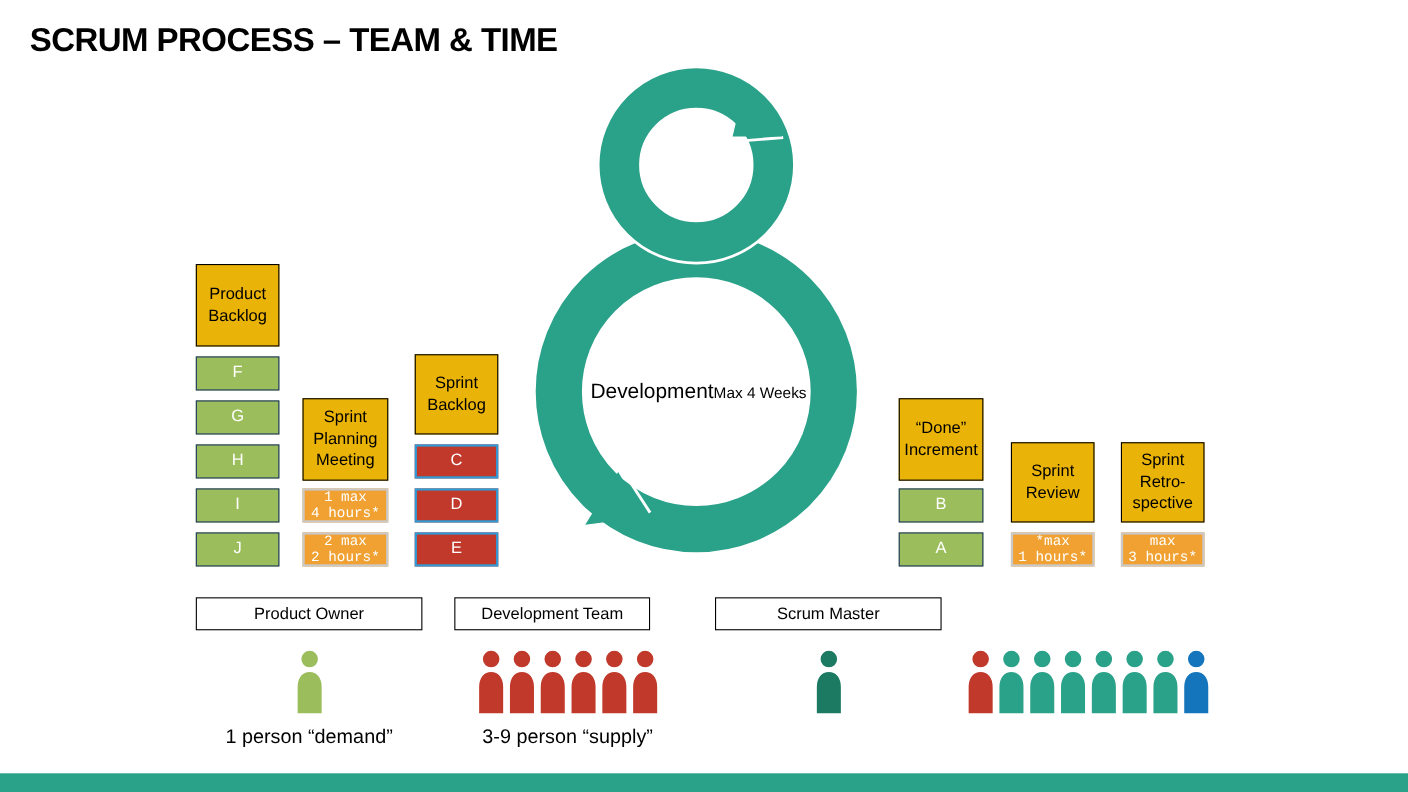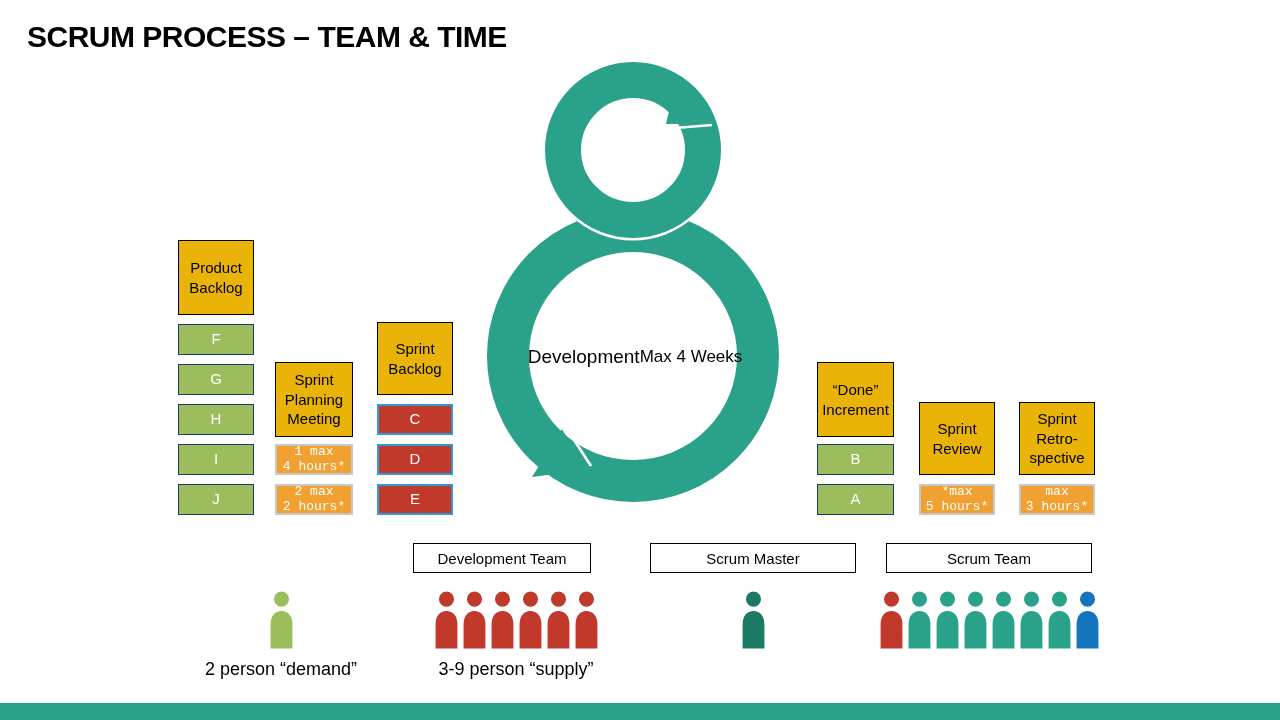--- a/index.html
+++ b/index.html
@@ -23,21 +23,21 @@
   
   #loop{left:470px;top:50px;}
   .ring{fill:none;stroke:var(--teal);}
   .ring-outline{fill:none;stroke:#fff;}
   .arrow{fill:var(--teal);}
   .cut{stroke:#fff;stroke-width:2.6;fill:none;}
 
   #daily-text{left:583px;top:116px;width:100px;height:70px;font-size:14.5px;line-height:1.2;}
   #dev-text{left:525px;top:332px;width:220px;height:50px;flex-direction:row;}
   #dev-title{font-size:19px;}
-  #dev-sub{font-size:17px;}
+  #dev-sub{font-size:14px;}
 
   
   .role-label{height:30px;background:#fff;border:1.6px solid #000;font-size:15px;}
 
   .people-row{top:585px;height:66px;display:flex;align-items:flex-end;justify-content:center;}
   .person{width:33px;height:62px;margin:0 -2.5px;position:relative;flex:0 0 auto;}
 
   .caption{top:656px;height:26px;font-size:18px;}
 
   #footer-bar{left:0;top:703px;width:1280px;height:17px;background:var(--footer_bar);}
@@ -96,31 +96,31 @@
   <div class="abs item red center" style="left:377px;top:484px;width:76px;height:31px">E</div>
 
   <div class="abs wbox center preline" style="left:817px;top:362px;width:77px;height:75px">“Done”
 Increment</div>
   <div class="abs item green center" style="left:817px;top:444px;width:77px;height:31px">B</div>
   <div class="abs item green center" style="left:817px;top:484px;width:77px;height:31px">A</div>
 
   <div class="abs wbox center preline" style="left:919px;top:402px;width:76px;height:73px">Sprint
 Review</div>
   <div class="abs item orange center preline" style="left:919px;top:484px;width:76px;height:31px">*max
-5 hours*</div>
+1 hours*</div>
 
   <div class="abs wbox center preline" style="left:1019px;top:402px;width:76px;height:73px">Sprint
 Retro-
 spective</div>
   <div class="abs item orange center preline" style="left:1019px;top:484px;width:76px;height:31px">max
 3 hours*</div>
 
+  <div class="abs role-label center" style="left:178px;top:543px;width:206px">Product Owner</div>
   <div class="abs role-label center" style="left:413px;top:543px;width:178px">Development Team</div>
   <div class="abs role-label center" style="left:650px;top:543px;width:206px">Scrum Master</div>
-  <div class="abs role-label center" style="left:886px;top:543px;width:206px">Scrum Team</div>
 
   <div class="abs people-row" style="left:178px;width:206px">
       <svg class="person" viewBox="0 0 34 62" style="z-index: 1;">
         <use href="#person-shape" fill="#9bbd5b"></use>
       </svg>
     </div>
   <div class="abs people-row" style="left:413px;width:206px">
       <svg class="person" viewBox="0 0 34 62" style="z-index: 6;">
         <use href="#person-shape" fill="#c0392b"></use>
       </svg>
@@ -165,18 +165,18 @@
         <use href="#person-shape" fill="#2aa189"></use>
       </svg>
       <svg class="person" viewBox="0 0 34 62" style="z-index: 2;">
         <use href="#person-shape" fill="#2aa189"></use>
       </svg>
       <svg class="person" viewBox="0 0 34 62" style="z-index: 1;">
         <use href="#person-shape" fill="#1475bd"></use>
       </svg>
     </div>
 
-  <div class="abs caption center" style="left:178px;width:206px">2 person “demand”</div>
+  <div class="abs caption center" style="left:178px;width:206px">1 person “demand”</div>
   <div class="abs caption center" style="left:413px;width:206px">3-9 person “supply”</div>
 
   <div id="footer-bar" class="abs"></div>
 
 </div>
 
 </body></html>

